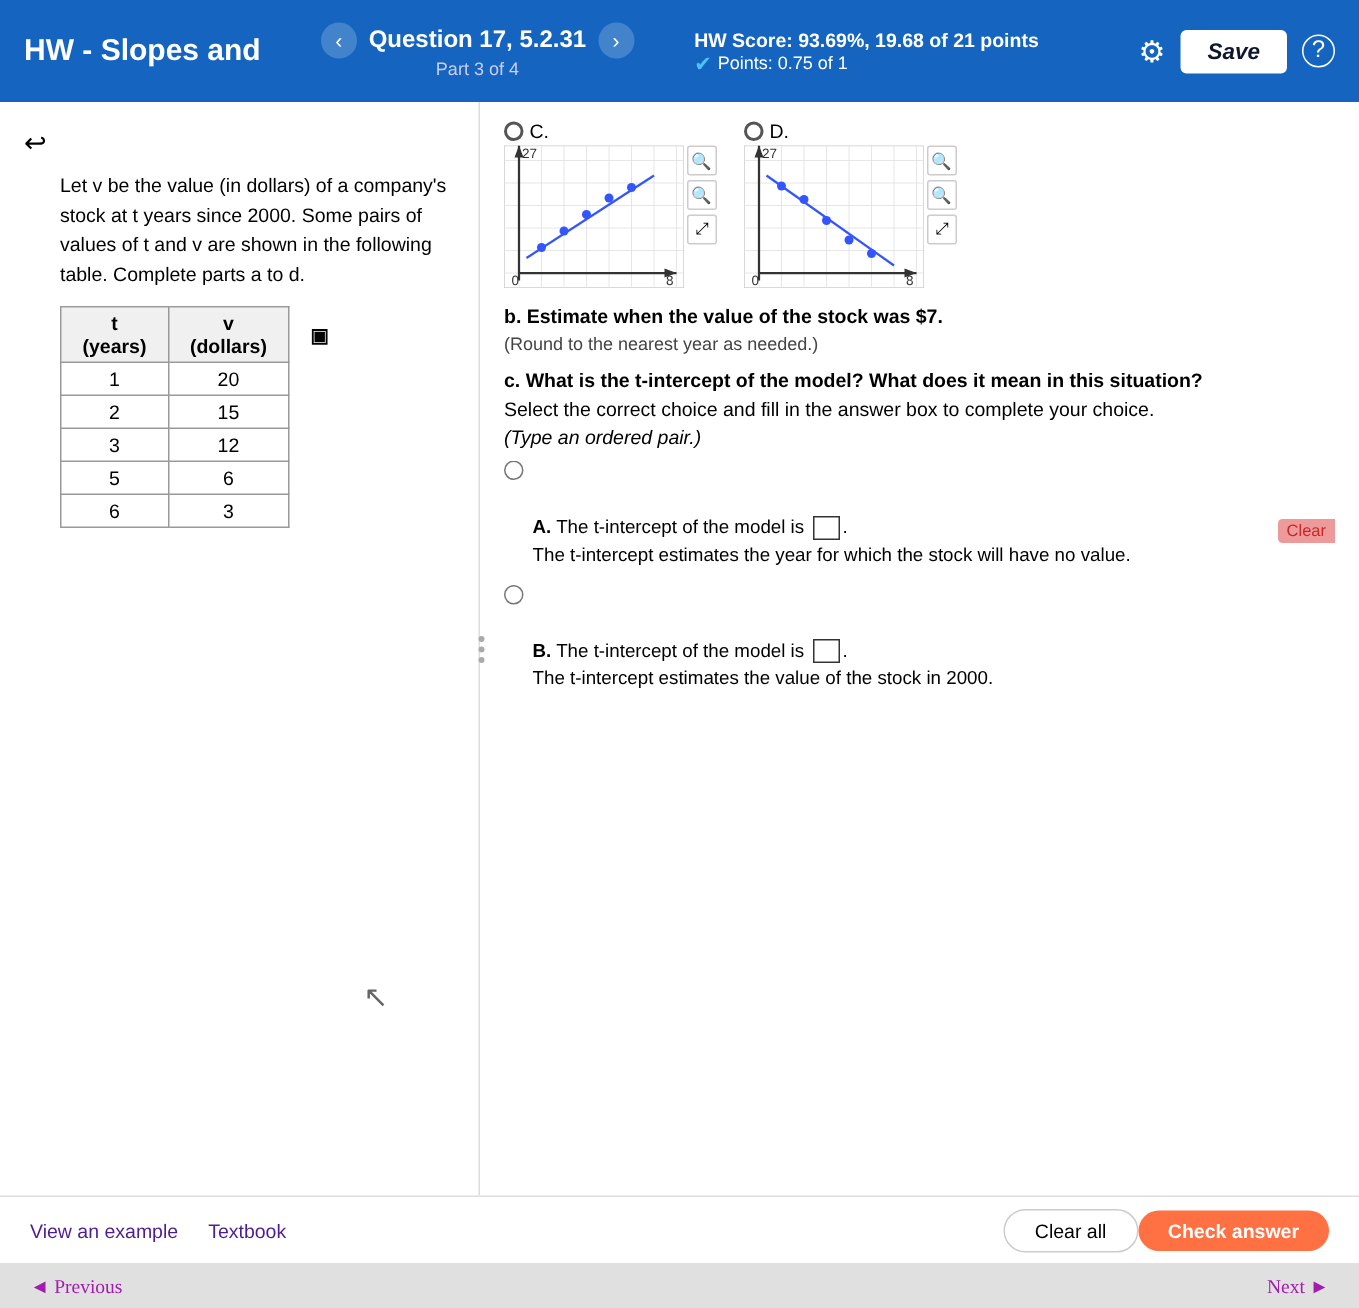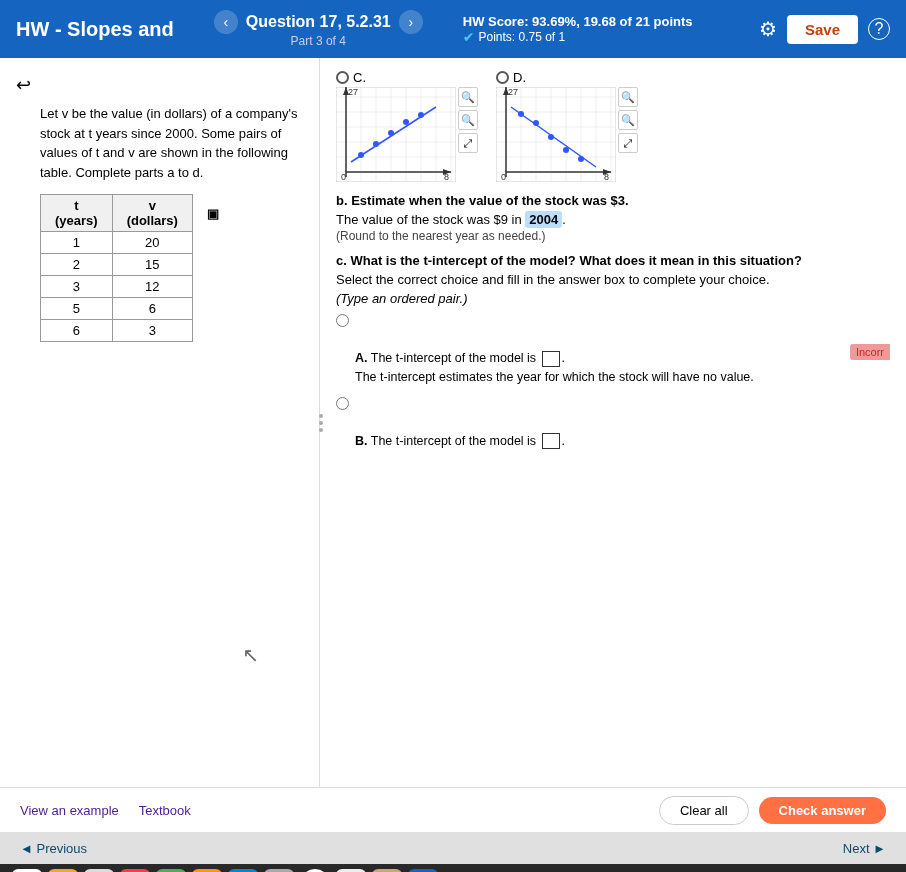--- a/index.html
+++ b/index.html
@@ -5,21 +5,21 @@
     * { box-sizing: border-box; margin: 0; padding: 0; }
     body { font-family: Arial, sans-serif; background: #1a1a2e; width: 906px; height: 872px; overflow: hidden; position: relative; }
 
     
     .top-bar {
       background: #1565c0;
       color: white;
       display: flex;
       align-items: center;
       padding: 8px 16px;
-      height: 58px;
+      height: 68px;
       position: relative;
     }
     .top-bar-title {
       font-size: 20px;
       font-weight: bold;
       flex: 0 0 auto;
     }
     .question-nav {
       display: flex;
       flex-direction: column;
@@ -60,27 +60,28 @@
     .hw-score-line1 { font-size: 13px; font-weight: bold; }
     .hw-score-line2 { font-size: 12px; display: flex; align-items: center; gap: 4px; }
     .points-icon { color: #4fc3f7; font-size: 14px; }
     .top-bar-right {
       display: flex;
       align-items: center;
       gap: 10px;
     }
     .save-btn {
       background: white;
-      color: #c2410c;
+      color: #0f172a;
       border: none;
       border-radius: 4px;
       padding: 6px 18px;
       font-size: 15px;
       font-weight: bold;
       cursor: pointer;
+      font-style: italic;
     }
     .gear-icon {
       color: white;
       font-size: 20px;
       cursor: pointer;
     }
     .help-icon {
       color: white;
       font-size: 16px;
       cursor: pointer;
@@ -269,21 +270,21 @@
       gap: 20px;
     }
     .bottom-link {
       color: #4c1d95;
       font-size: 13px;
       cursor: pointer;
       text-decoration: none;
     }
     .bottom-buttons {
       display: flex;
-      gap: 10px;
+      gap: 0;
       align-items: center;
     }
     .clear-btn {
       border: 1px solid #ccc;
       background: white;
       border-radius: 20px;
       padding: 6px 20px;
       font-size: 13px;
       cursor: pointer;
     }
@@ -304,22 +305,23 @@
       background: #e0e0e0;
       display: flex;
       align-items: center;
       justify-content: space-between;
       padding: 0 20px;
     }
     .nav-bottom-btn {
       background: none;
       border: none;
       font-size: 13px;
-      color: #0c4a6e;
-      cursor: pointer;
+      color: #a21caf;
+      cursor: pointer;
+      font-family: Liberation Serif, serif;
     }
 
     
     .dock {
       height: 40px;
       background: linear-gradient(to bottom, #2a2a2a, #1a1a1a);
       display: flex;
       align-items: center;
       gap: 6px;
       padding: 4px 12px;
@@ -555,25 +557,21 @@
           <div class="graph-zoom-col">
             <button class="zoom-btn">🔍</button>
             <button class="zoom-btn">🔍</button>
             <button class="zoom-btn">⤢</button>
           </div>
         </div>
       </div>
     </div>
 
     <div class="section-b">
-      <div class="section-title">b. Estimate when the value of the stock was $3.</div>
-      <div>
-        <span>The value of the stock was $9 in</span>
-        <span class="answer-highlight">2004</span>.
-      </div>
+      <div class="section-title">b. Estimate when the value of the stock was $7.</div>
       <div class="sub-text">(Round to the nearest year as needed.)</div>
     </div>
 
     <div class="section-c-container">
       <div class="section-c">
         <div class="section-title">c. What is the t-intercept of the model? What does it mean in this situation?</div>
         <div style="margin-bottom:4px;">Select the correct choice and fill in the answer box to complete your choice.</div>
         <div style="margin-bottom:6px; font-style:italic; font-size:13px;">(Type an ordered pair.)</div>
 
         <div class="radio-option">
@@ -587,25 +585,26 @@
           </div>
         </div>
 
         <div class="radio-option">
           <input type="radio" class="radio-input" name="section_c" style="">
           <div class="option-text">
             <strong>B.</strong>
             <span>The t-intercept of the model is</span>
             <span class="answer-box"></span>.
             <br>
+            <span>The t-intercept estimates the value of the stock in 2000.</span>
           </div>
         </div>
       </div>
 
-      <div class="incorrect-badge">Incorr</div>
+      <div class="incorrect-badge">Clear</div>
     </div>
 
   </div>
 </div>
 
 <div class="bottom-bar">
   <div class="bottom-links">
     <a class="bottom-link">View an example</a>
     <a class="bottom-link">Textbook</a>
   </div>

